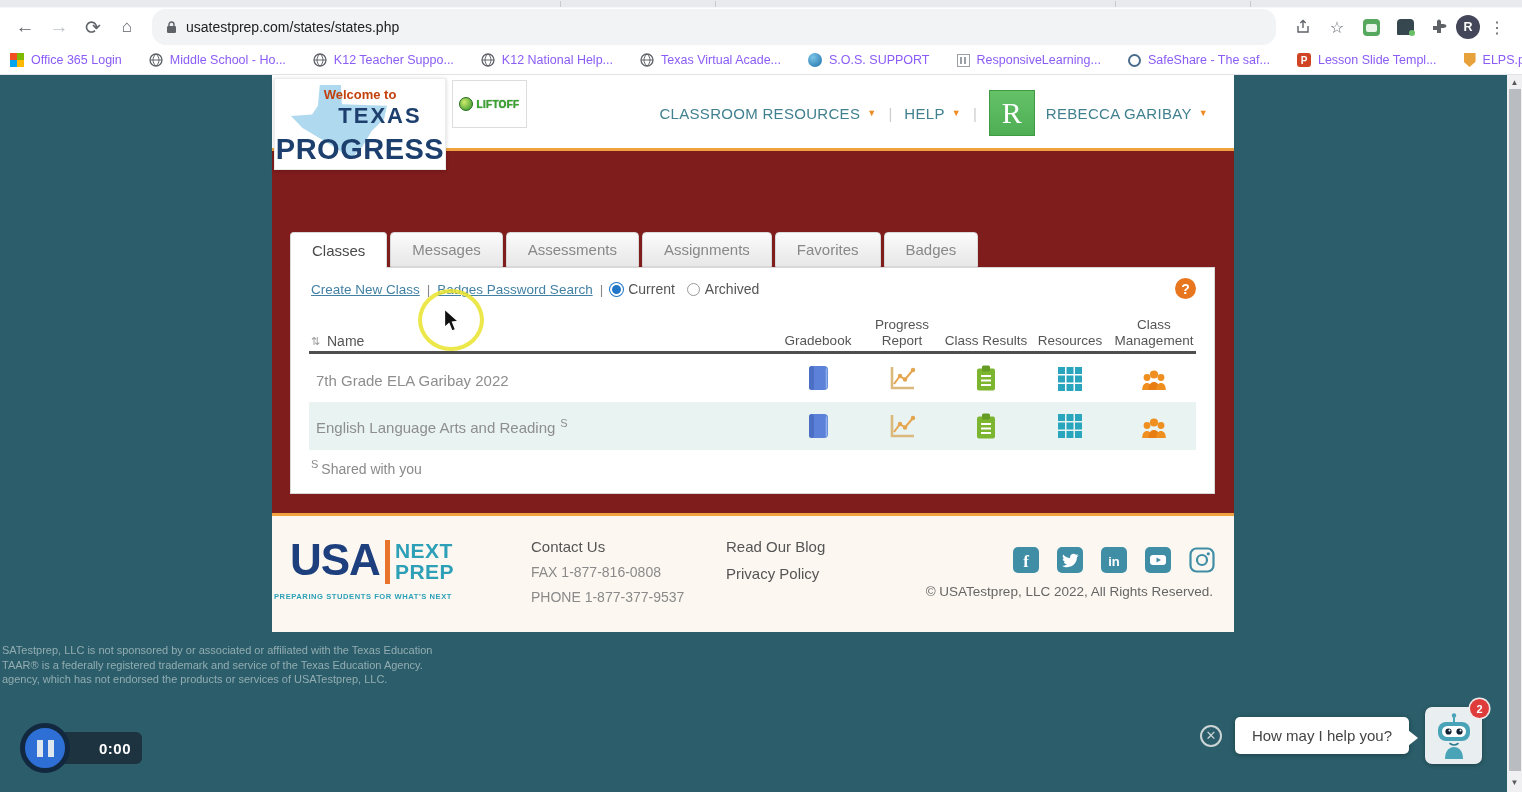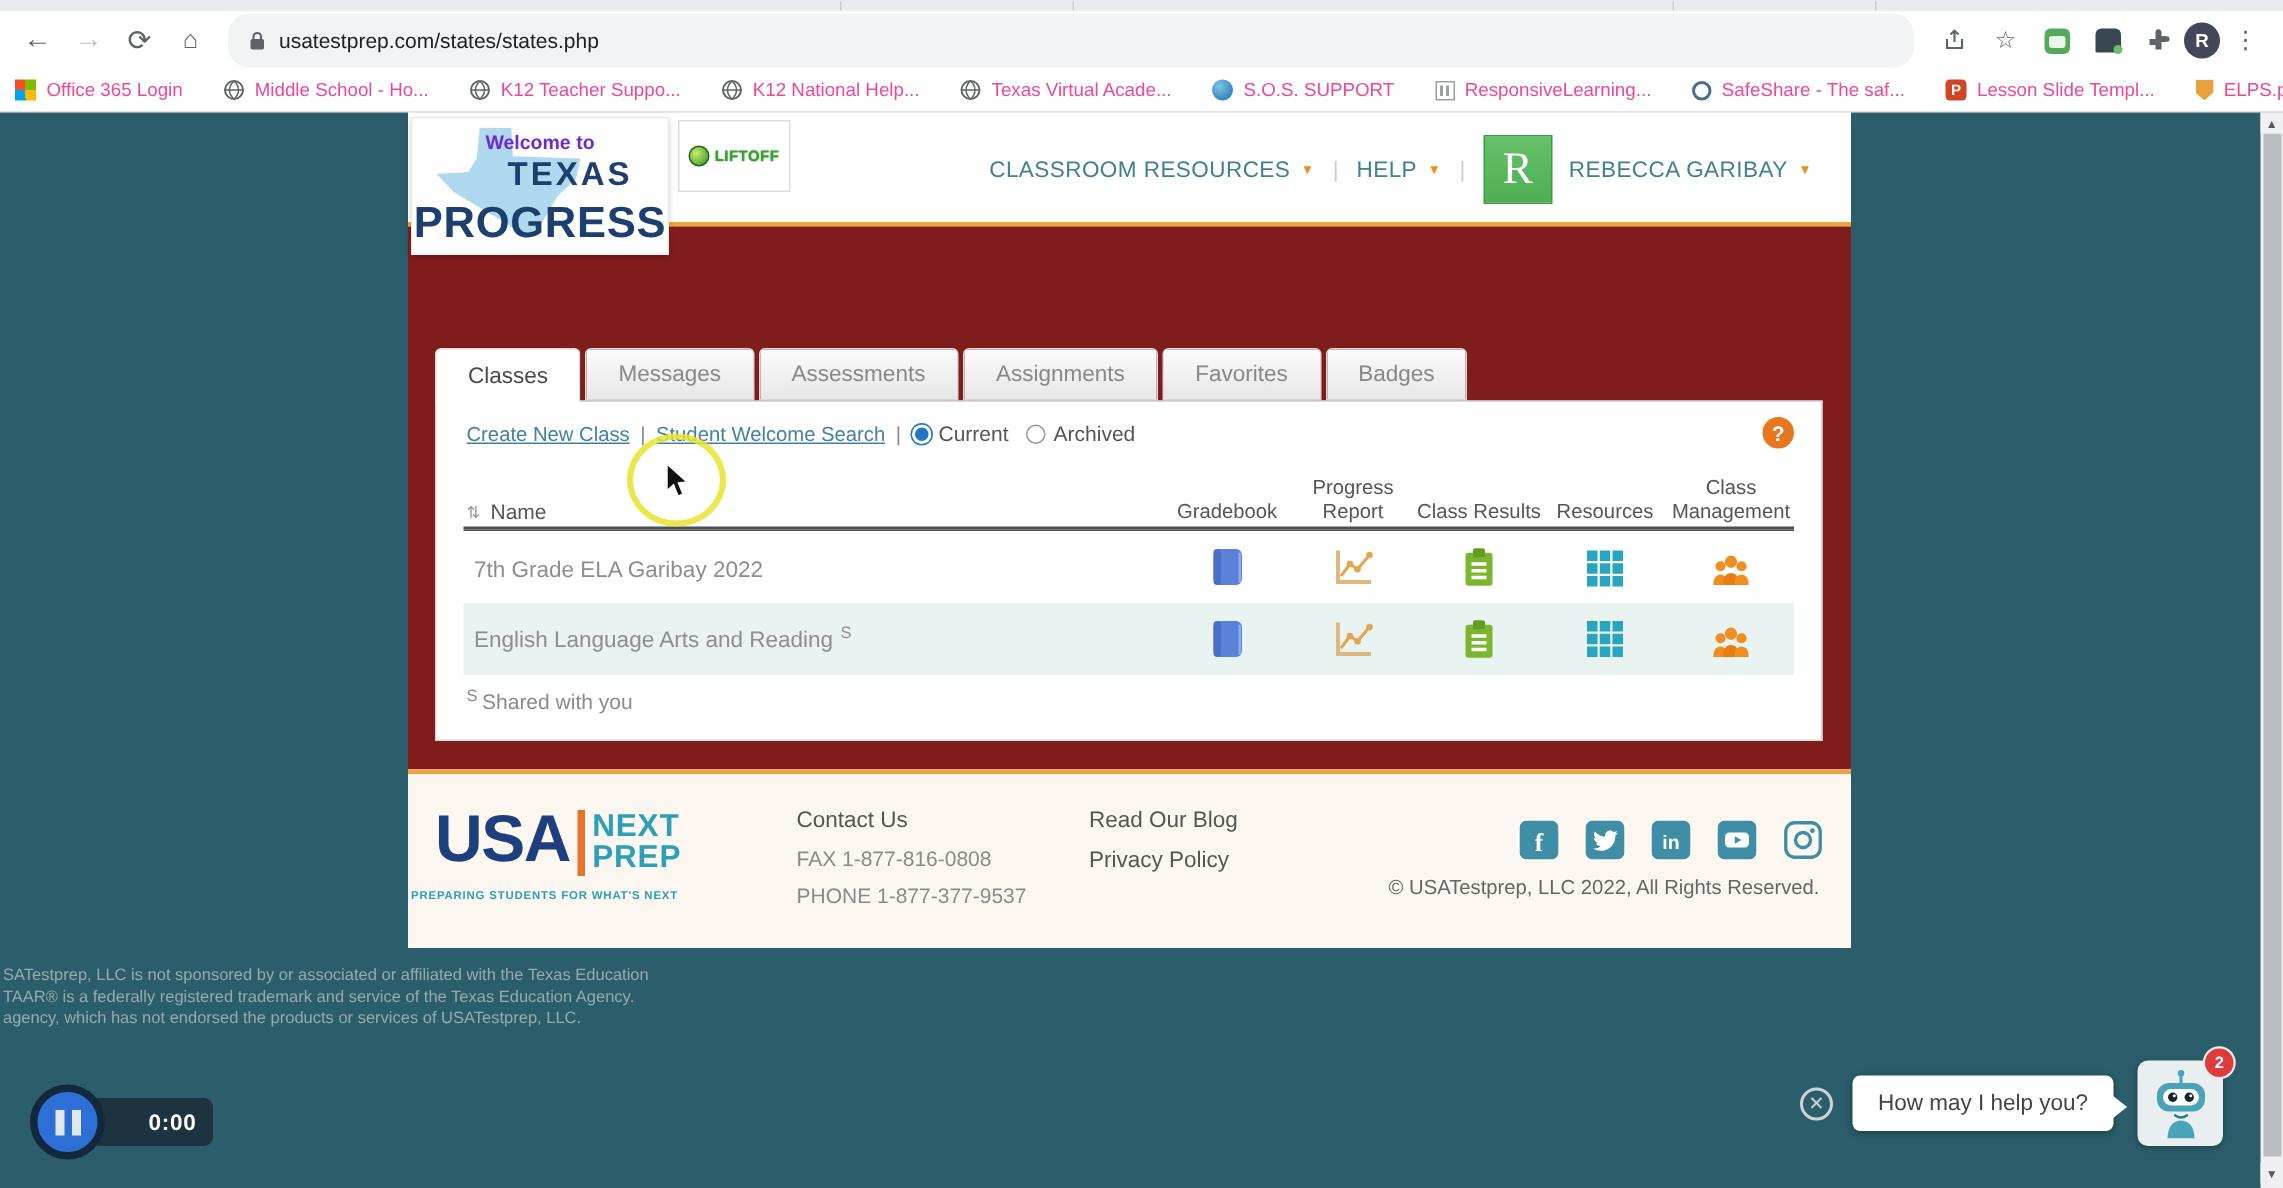--- a/index.html
+++ b/index.html
@@ -17,39 +17,39 @@
   .url-text { font-size:14px; color:#202124; }
   .tb-right { display:flex; align-items:center; margin-left:auto; }
   .tb-ic { width:26px; height:26px; display:flex; align-items:center; justify-content:center; margin:0 4px; font-size:16px; color:#5f6368; }
   .ext-green { width:17px; height:17px; border-radius:4px; background:#57a85f; position:relative; }
   .ext-green::after { content:""; position:absolute; left:3px; top:5px; width:11px; height:8px; border-radius:2px; background:#eaf6ea; }
   .ext-dark { width:17px; height:16px; border-radius:4px 4px 4px 1px; background:#37474f; position:relative; }
   .ext-dark::after { content:""; position:absolute; right:-1px; bottom:-1px; width:6px; height:6px; border-radius:50%; background:#6abf69; }
   .avatar-browser { width:24px; height:24px; border-radius:50%; background:#44475a; color:#fff; font-size:12.5px; font-weight:bold; display:flex; align-items:center; justify-content:center; }
   .bookmarks { position:absolute; left:0; top:46px; width:1522px; height:29px; background:#fff; border-bottom:1px solid #e2e3e6; display:flex; align-items:center; padding:0 10px; }
   .bm { display:flex; align-items:center; margin-right:27px; white-space:nowrap; }
-  .bm-label { font-size:12.5px; color:#ec4899; margin-left:7px; }
+  .bm-label { font-size:12.5px; color:#8b5cf6; margin-left:7px; }
   .ms-grid { width:14px; height:14px; background:conic-gradient(#7fba00 0 25%, #ffb900 0 50%, #00a4ef 0 75%, #f25022 0); }
   .globe-ic, .sos-ic, .rl-ic, .ss-ic, .pp-ic, .shield-ic, .rlist-ic { display:flex; }
   .sos-ic span { width:14px; height:14px; border-radius:50%; background:radial-gradient(circle at 35% 30%, #7cc4e8, #1d6fa8); display:block; }
   .pp-ic span { width:14px; height:14px; border-radius:3px; background:#d04423; color:#fff; font-size:10px; font-weight:bold; display:flex; align-items:center; justify-content:center; }
   .shield-ic span { width:12px; height:14px; background:#e8a23c; clip-path:polygon(0 0,100% 0,100% 62%,50% 100%,0 62%); display:block; }
   .rl-ic span { width:13px; height:13px; border:1.5px solid #9aa0a6; display:flex; gap:2px; padding:2px; }
   .rl-ic b { width:2px; height:100%; background:#9aa0a6; display:block; }
   .ss-ic span { width:13px; height:13px; border-radius:50%; border:2.5px solid #4a6b8a; display:block; }
 
   
   .page { position:absolute; left:0; top:75px; width:1522px; height:717px; background:#2b5e6a; }
   .content-col { position:absolute; left:272px; top:0; width:962px; height:557px; background:#fff; }
 
   
   .site-header { position:relative; width:100%; height:76px; border-bottom:3px solid #efa23d; background:#fff; }
   .tx-logo { position:absolute; left:2px; top:3px; width:172px; height:92px; background:#fff; border:1px solid #ececec; box-shadow:0 1px 4px rgba(0,0,0,.18); z-index:6; overflow:hidden; text-align:center; }
   .tx-shape { position:absolute; left:16px; top:6px; width:96px; height:74px; background:#aed9ee; clip-path:polygon(30% 0,52% 0,53% 26%,100% 28%,97% 46%,84% 62%,74% 84%,62% 100%,48% 86%,30% 72%,12% 58%,0 42%,22% 40%,28% 28%); }
-  .tx-welcome { position:relative; font-size:13px; font-weight:bold; color:#6d28d9; margin-top:8px; }
+  .tx-welcome { position:relative; font-size:13px; font-weight:bold; color:#c2410c; margin-top:8px; }
   .tx-state { position:relative; font-size:22px; font-weight:bold; color:#1d3f6e; letter-spacing:2px; margin-top:1px;padding-left:40px; }
   .tx-brand { position:relative; font-size:29px; font-weight:bold; color:#1d3f6e; letter-spacing:.5px; margin-top:4px; }
   .liftoff { position:absolute; left:180px; top:5px; width:75px; height:48px; background:#fff; border:1px solid #ddd; display:flex; align-items:center; justify-content:center; gap:3px; z-index:5; }
   .lo-rocket { width:14px; height:14px; border-radius:50%; background:radial-gradient(circle at 35% 35%, #cdeb6a, #2e8f2b); border:1.5px solid #1d6b1a; }
   .lo-text { font-size:10px; font-weight:bold; color:#3aa32f; text-shadow:0 0 1px #1d6b1a; letter-spacing:.3px; }
   .site-nav { position:absolute; right:26px; top:0; height:76px; display:flex; align-items:center; }
   .nav-link { font-size:15px; color:#40808f; letter-spacing:.3px; display:flex; align-items:center; }
   .tri { font-size:9px; color:#ef8b23; margin-left:7px; }
   .nav-pipe { color:#ccc; margin:0 12px; font-size:15px; }
   .avatar-page { width:46px; height:46px; background:linear-gradient(#64c168,#4fae53); border:1px solid #3f9a43; color:#fff; font-family:"Liberation Serif", serif; font-size:30px; display:flex; align-items:center; justify-content:center; margin-right:11px; }
@@ -299,21 +299,21 @@
           <div class="tab">Assessments</div>
           <div class="tab">Assignments</div>
           <div class="tab">Favorites</div>
           <div class="tab">Badges</div>
         </div>
 
         <div class="panel">
           <div class="panel-toolbar">
             <span class="plink">Create New Class</span>
             <span class="ppipe">|</span>
-            <span class="plink">Student Welcome Search</span>
+            <span class="plink">Badges Password Search</span>
             <span class="ppipe">|</span>
             <span class="radio on"></span>
             <span class="rlabel">Current</span>
             <span class="radio off"></span>
             <span class="rlabel">Archived</span>
           </div>
           <div class="help-btn">?</div>
 
           <div class="thead">
             <span class="sort-ic">⇅</span>

